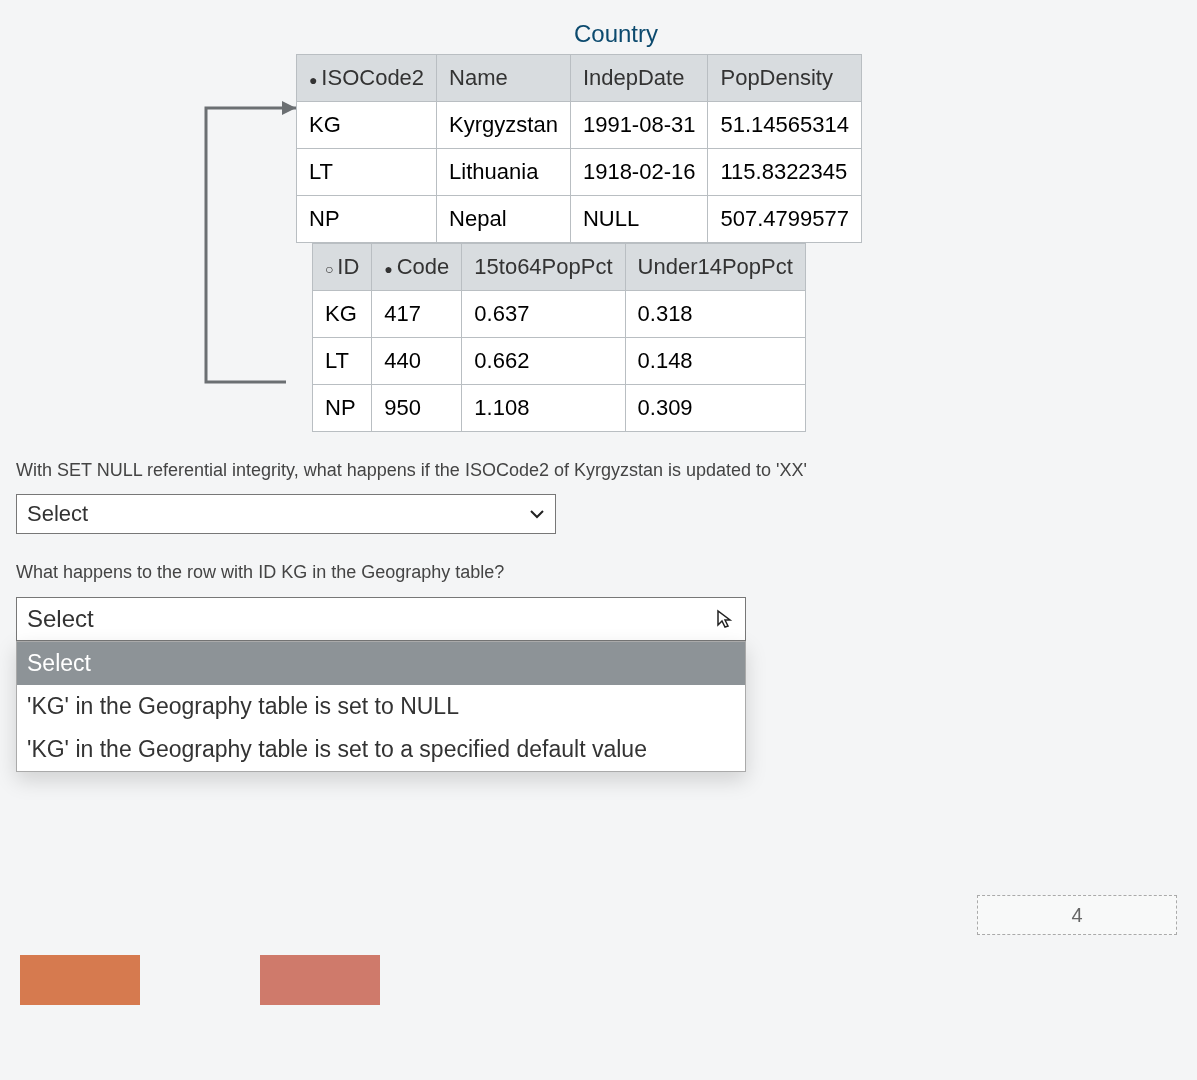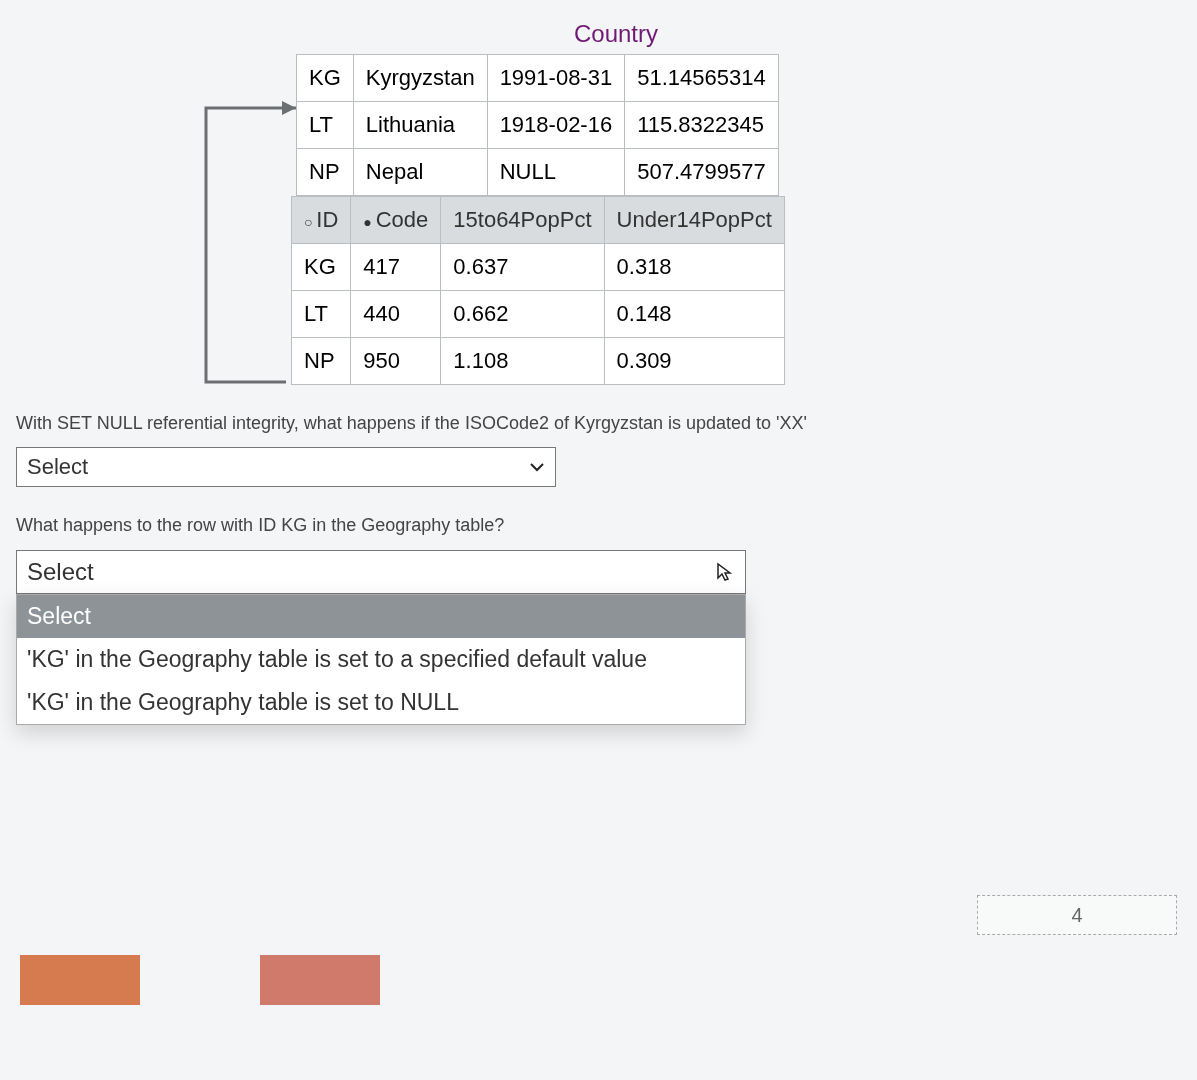--- a/index.html
+++ b/index.html
@@ -8,36 +8,36 @@
       font-size: 22px;
       color: #333;
       background: #f4f5f6;
       width: 1197px;
       height: 1080px;
       position: relative;
       overflow: hidden;
     }
     .page { padding: 20px 16px; }
     .tables-wrap { position: relative; padding-left: 200px; }
-    .table-title { text-align: center; color: #701a75; margin-bottom: 6px; font-size: 24px; }
+    .table-title { text-align: center; color: #0c4a6e; margin-bottom: 6px; font-size: 24px; }
     .table-title.ct { width: 640px; margin-left: 80px; }
     .table-title.gt { width: 660px; margin: 6px 0 6px 70px; }
     table { border-collapse: collapse; background: #fff; }
     th, td {
       border: 1px solid #b9bec2;
       padding: 10px 12px;
       text-align: left;
       color: #000000;
       white-space: nowrap;
     }
     th { background: #d8dcdf; font-weight: normal; color: #333; }
     .pkth::before { content: "● "; font-size: 14px; }
     .fkth::before { content: "○ "; font-size: 14px; }
     .country-table { margin-left: 80px; }
-    .geography-table { margin-left: 75px; }
+    .geography-table { margin-left: 96px; }
     .connector {
       position: absolute;
       left: 160px;
       top: 80px;
       width: 120px;
       height: 290px;
       pointer-events: none;
     }
     .q1-text, .q2-text { margin: 26px 0 12px 0; color: #444; font-size: 18px; line-height: 1.35; }
     .select-collapsed {
@@ -83,20 +83,26 @@
 <div class="page">
   <div class="tables-wrap">
     <svg class="connector" viewBox="0 0 120 290">
       <path d="M 120 8 L 30 8 L 30 282 L 110 282" stroke="#6b6f72" stroke-width="3" fill="none"></path>
       <path d="M 120 8 L 106 1 L 106 15 Z" fill="#6b6f72"></path>
     </svg>
 
     <div class="table-title ct">Country</div>
     <table class="country-table">
       <tbody>
+          <tr>
+        <th class="pkth">ISOCode2</th>
+        <th>Name</th>
+        <th>IndepDate</th>
+        <th>PopDensity</th>
+      </tr>
       <tr>
         <td>KG</td>
         <td>Kyrgyzstan</td>
         <td>1991-08-31</td>
         <td>51.14565314</td>
       </tr>
       <tr>
         <td>LT</td>
         <td>Lithuania</td>
         <td>1918-02-16</td>
@@ -152,22 +158,22 @@
   <div class="q2-text">What happens to the row with ID KG in the Geography table?</div>
   <div class="select-open-wrap">
     <div class="select-open-current">
       <span>Select</span>
       <svg class="cursor-icon" viewBox="0 0 20 20">
         <path d="M3 2 L3 16 L7 12 L10 18 L13 17 L10 11 L15 11 Z" fill="none" stroke="#222" stroke-width="1.5"></path>
       </svg>
     </div>
     <div class="dropdown">
       <div class="opt sel">Select</div>
+      <div class="opt">'KG' in the Geography table is set to NULL</div>
       <div class="opt">'KG' in the Geography table is set to a specified default value</div>
-      <div class="opt">'KG' in the Geography table is set to NULL</div>
     </div>
   </div>
 </div>
 
 <div class="badge4">4</div>
 <div class="bottom-bars">
   <div class="bar orange"></div>
   <div class="bar red"></div>
 </div>
 

